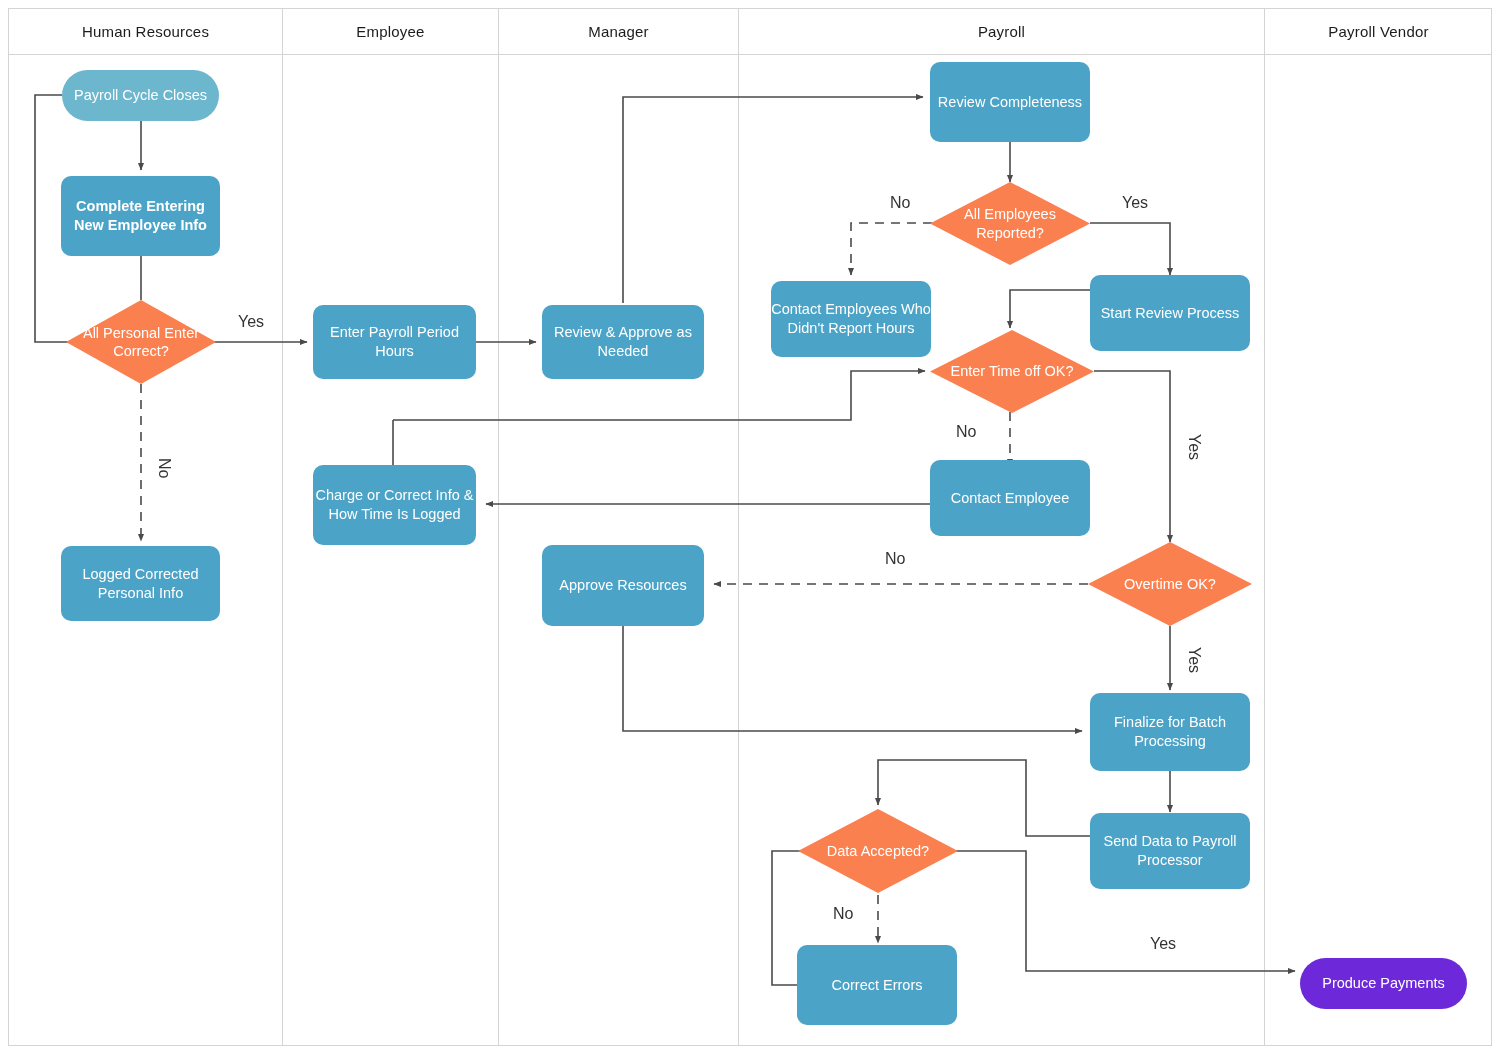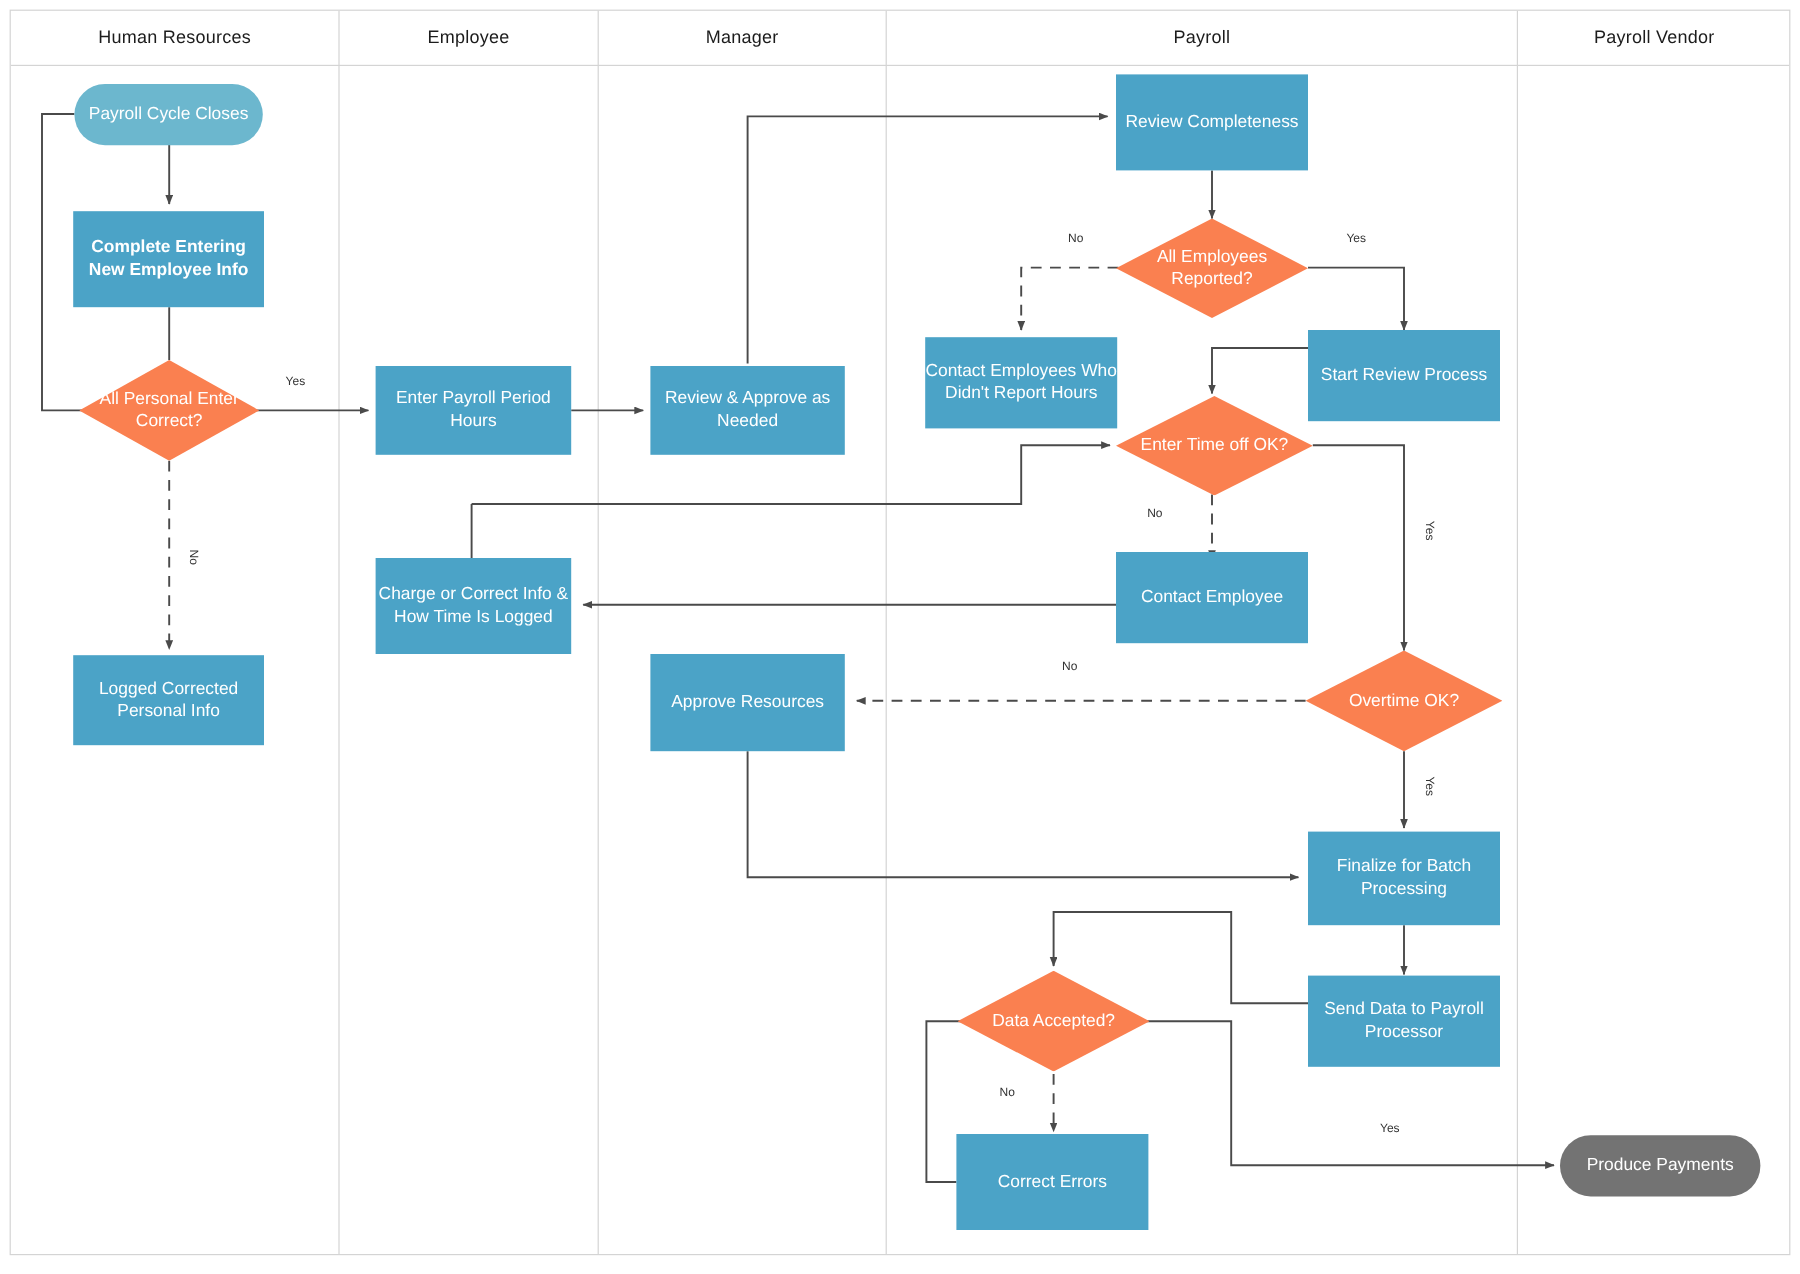--- a/index.html
+++ b/index.html
@@ -5,29 +5,29 @@
   html,body{margin:0;padding:0;background:#fff;}
   body{font-family:"Liberation Sans", sans-serif;}
   #stage{position:relative;width:1500px;height:1062px;background:#ffffff;overflow:hidden;}
   #swim{position:absolute;left:8px;top:8px;width:1484px;height:1038px;border:1px solid #d4d4d4;box-sizing:border-box;}
   .lane-sep{position:absolute;top:0;bottom:0;width:1px;background:#d4d4d4;}
   .hdr-line{position:absolute;left:0;right:0;height:1px;background:#d4d4d4;}
   .lane-title{position:absolute;top:0;height:46px;line-height:46px;text-align:center;
     font-size:15px;color:#1c1c1c;letter-spacing:.2px;}
   svg#wires{position:absolute;left:0;top:0;width:1500px;height:1062px;pointer-events:none;}
   .node{position:absolute;box-sizing:border-box;display:flex;align-items:center;justify-content:center;
-    text-align:center;color:#ffffff;font-size:14.5px;line-height:1.28;}
+    text-align:center;color:#ffffff;font-size:14.5px;line-height:1.28;border-radius:10px;}
   .proc{background:#4BA3C7;}
   .start{background:#6CB7CE;border-radius:26px;}
-  .endn{background:#737373;border-radius:26px;}
+  .endn{background:#6d28d9;border-radius:26px;margin-top:12px;}
   .dec{background:transparent;}
   .dec .dlabel{position:relative;z-index:2;color:#fff;font-size:14.5px;line-height:1.25;}
   .dec .dshape{position:absolute;left:0;top:0;width:100%;height:100%;
     background:#FA8050;clip-path:polygon(50% 0,100% 50%,50% 100%,0 50%);z-index:1;}
-  .elabel{position:absolute;font-size:10px;color:#333;white-space:nowrap;}
+  .elabel{position:absolute;font-size:16px;color:#333;white-space:nowrap;}
   .elabel.vert{writing-mode:vertical-rl;}
 </style>
 </head>
 <body>
 
 <div id="stage">
 
   <div id="swim">
     <div class="hdr-line" style="top:45px;"></div>
     <div class="lane-sep" style="left:273px;"></div>

